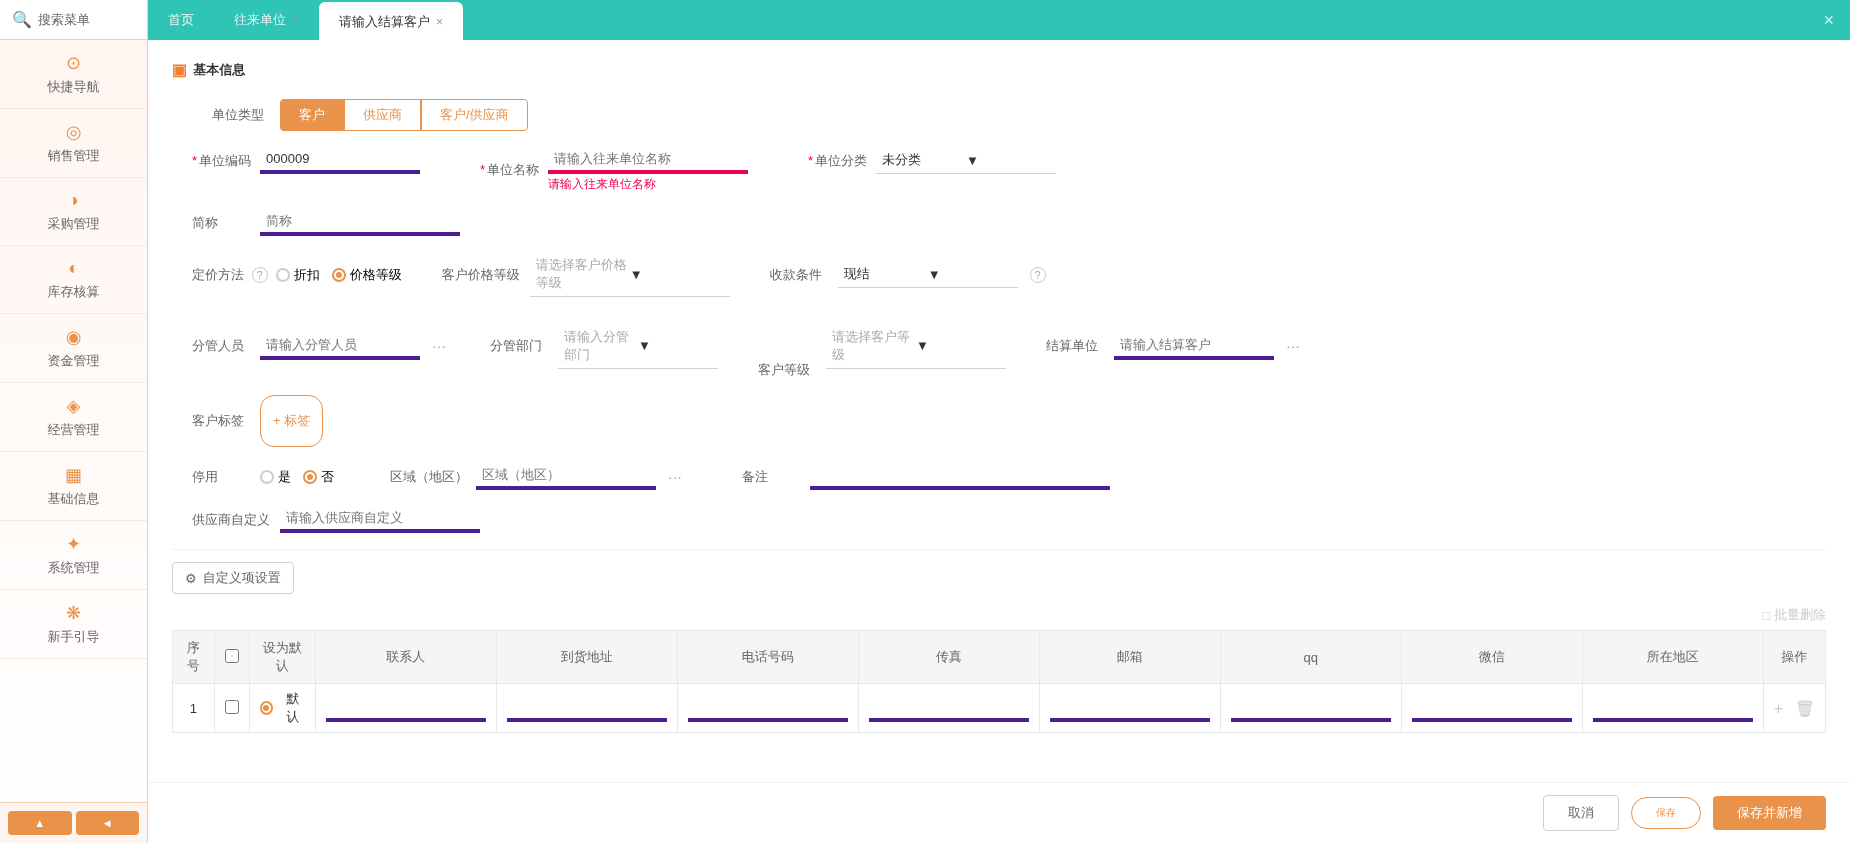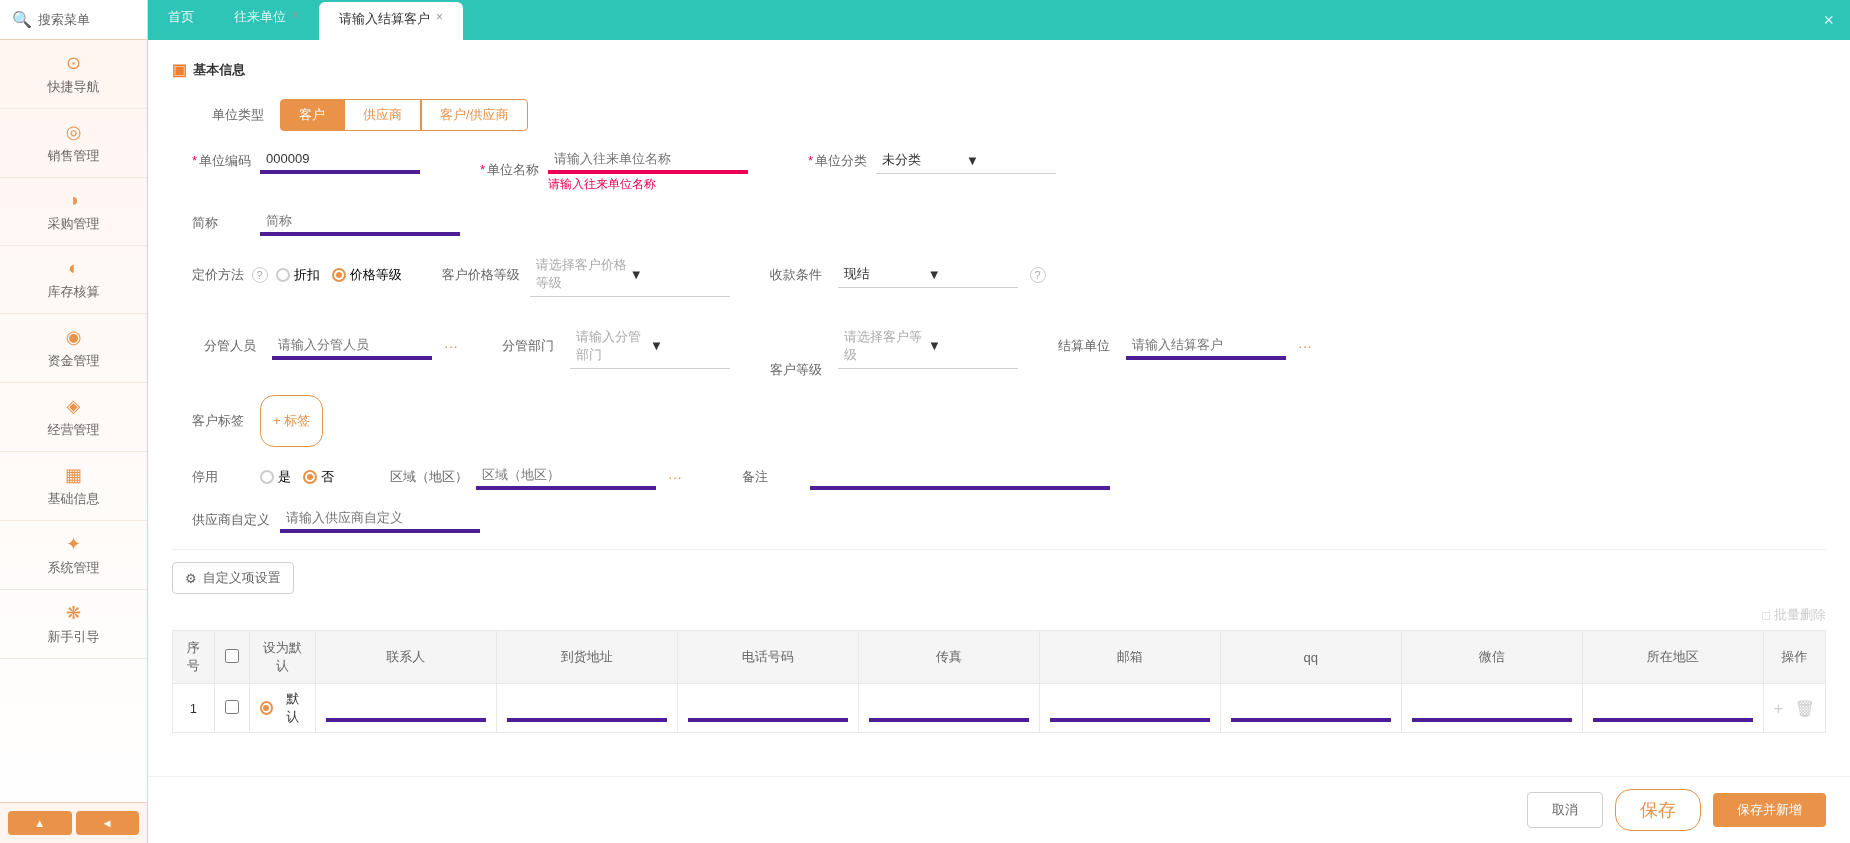--- a/index.html
+++ b/index.html
@@ -66,22 +66,22 @@
     .tabs {
       display: flex;
       align-items: center;
       background: #2ec4b6;
       height: 40px;
       padding: 0 0 0 0;
       position: relative;
     }
     .tab {
       display: flex;
-      align-items: flex-start;
-      padding: 8px 20px;
+      align-items: center;
+      padding: 16px 20px;
       height: 100%;
       color: rgba(255,255,255,0.85);
       cursor: pointer;
       font-size: 13px;
       position: relative;
       gap: 6px;
     }
     .tab.active {
       background: #fff;
       color: #333;
@@ -301,21 +301,21 @@
       cursor: pointer;
       font-size: 13px;
     }
     .btn-save {
       padding: 8px 24px;
       border: 1px solid #e8924a;
       background: #fff;
       color: #e8924a;
       border-radius: 16px;
       cursor: pointer;
-      font-size: 18px;
+      font-size: 10px;
     }
     .btn-save-new {
       padding: 8px 24px;
       border: none;
       background: #e8924a;
       color: #fff;
       border-radius: 4px;
       cursor: pointer;
       font-size: 13px;
     }
@@ -489,21 +489,21 @@
         <span class="form-label" style="min-width:60px;">收款条件</span>
         <div class="form-select" style="min-width:180px;justify-content:center;">
           <span>现结</span>
           <span class="dropdown-arrow">▼</span>
         </div>
         <span class="help-icon">?</span>
       </div>
     </div>
 
     <div class="form-row" style="gap: 40px; flex-wrap: nowrap; align-items: center;">
-      <div class="form-group" style="margin-left: 32px;">
+      <div class="form-group" style="margin-left: 20px;">
         <span class="form-label" style="min-width:60px;">分管人员</span>
         <input class="form-input" type="text" style="width: 150px;" placeholder="请输入分管人员">
         <span class="more-btn">···</span>
       </div>
       <div class="form-group">
         <span class="form-label" style="min-width:60px;">分管部门</span>
         <div class="form-select" style="min-width:160px;">
           <span class="placeholder">请输入分管部门</span>
           <span class="dropdown-arrow">▼</span>
         </div>

